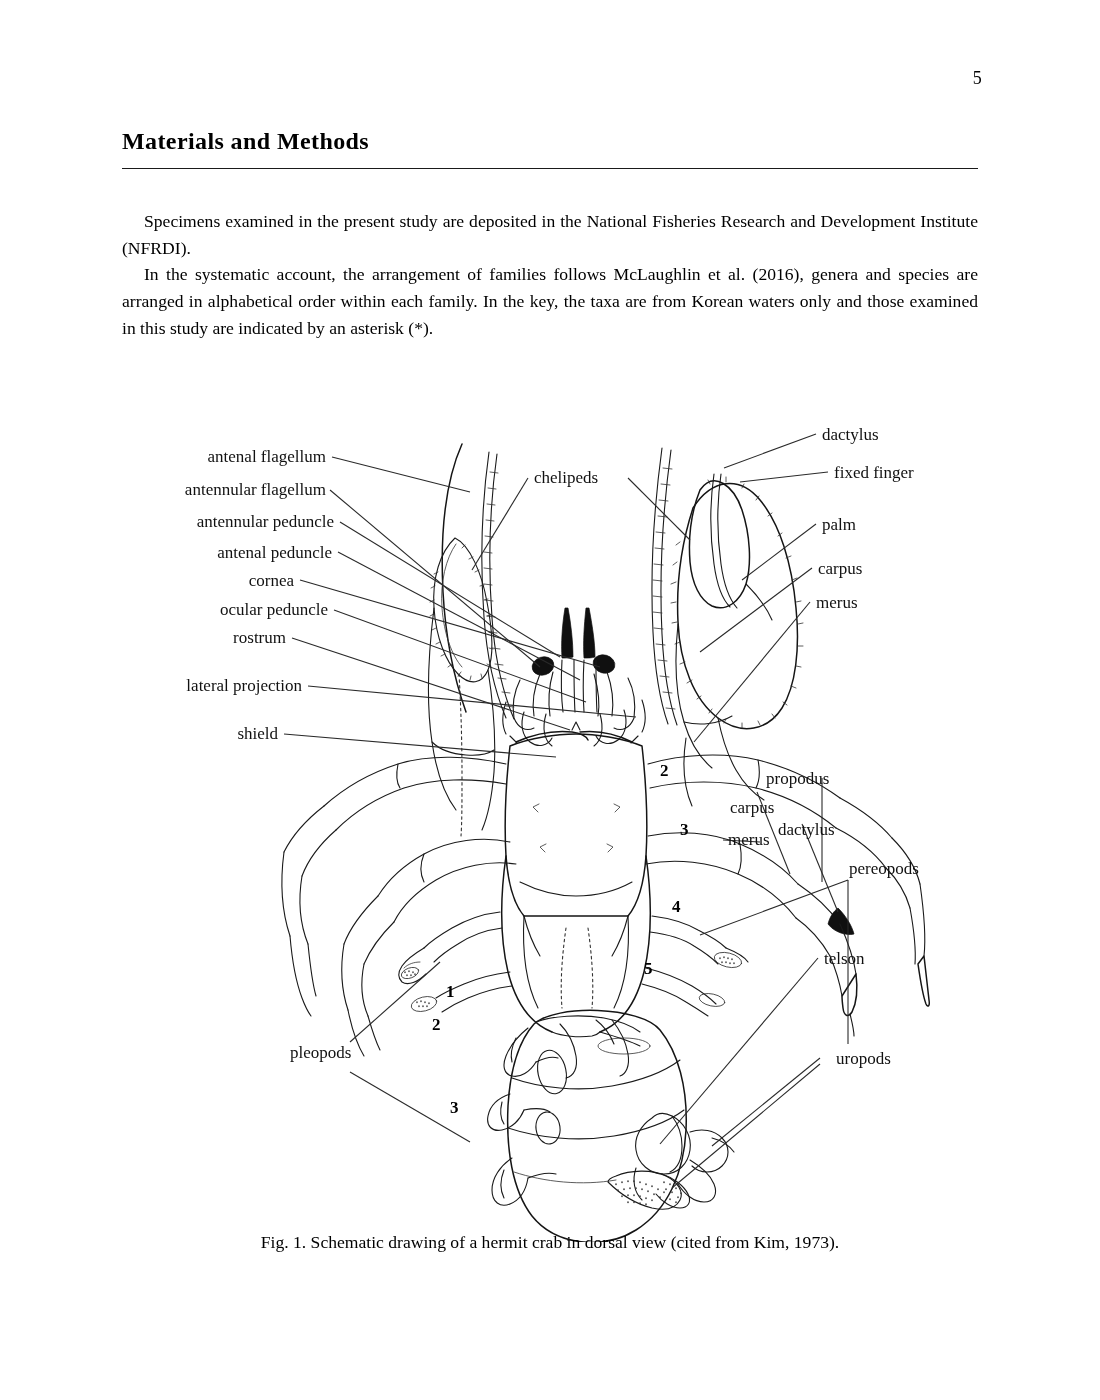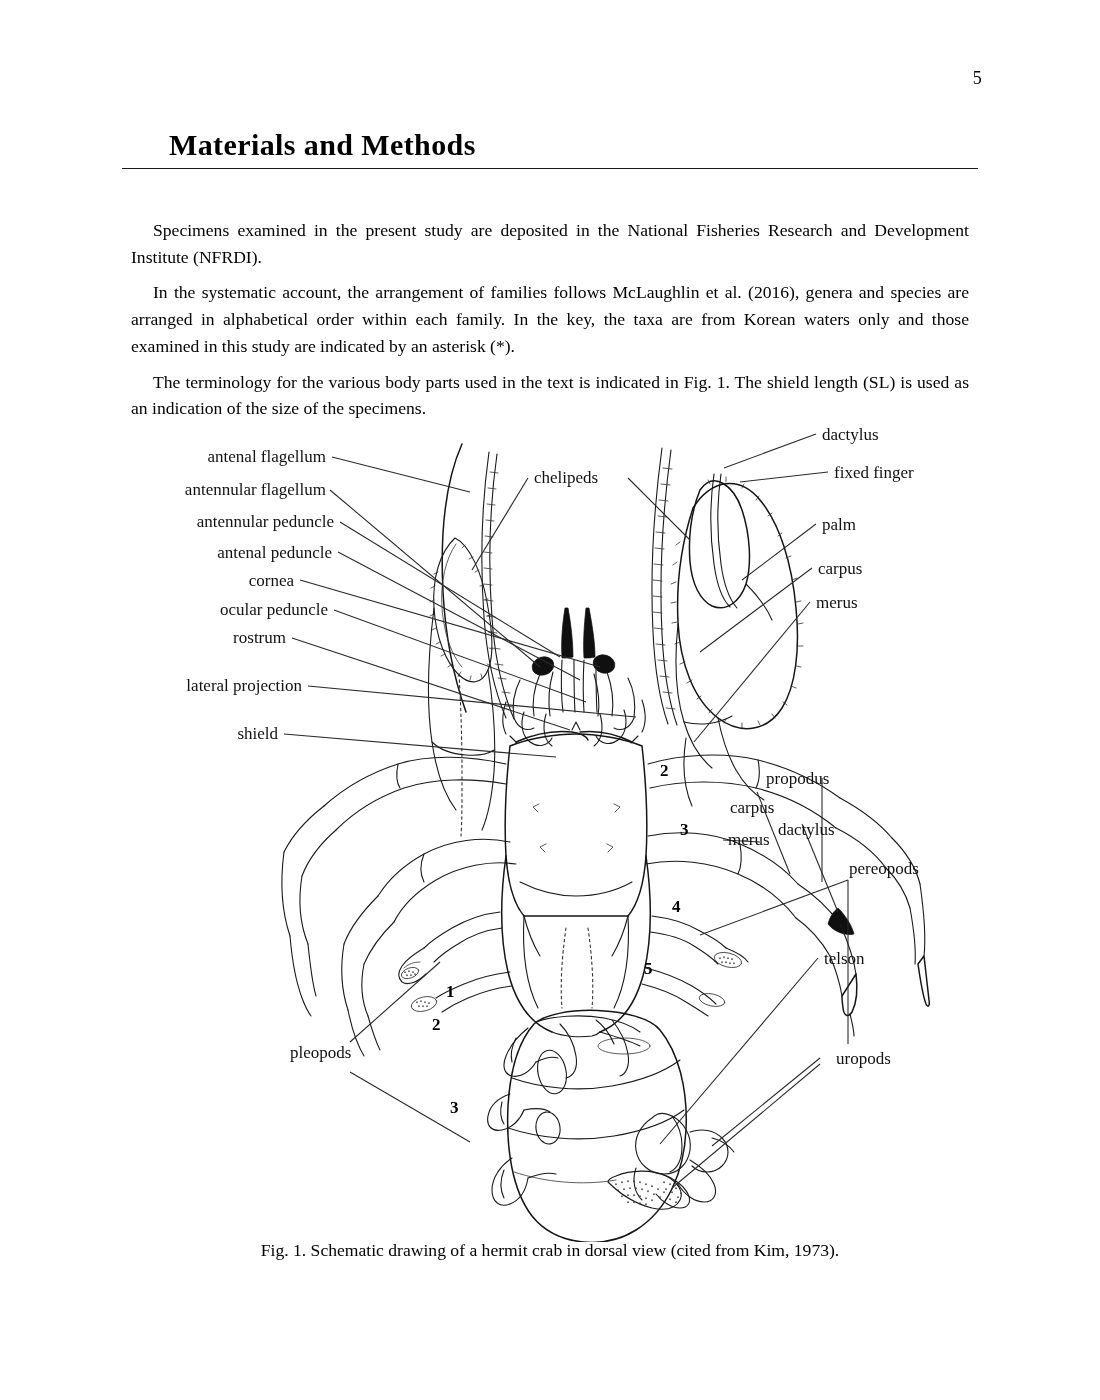--- a/index.html
+++ b/index.html
@@ -25,45 +25,44 @@
     position: absolute;
     top: 68px;
     right: 118px;
     font-size: 18px;
     letter-spacing: 0.2px;
   }
   .section-heading {
     position: absolute;
     left: 122px;
     top: 128px;
-    font-size: 30px;
+    font-size: 24px;
     font-weight: bold;
     letter-spacing: 0.4px;
-    margin-left: 47px;
   }
   .heading-rule {
     position: absolute;
     left: 122px;
     top: 168px;
     width: 856px;
     height: 0;
     border-top: 1.6px solid #1a1a1a;
   }
   .body-text {
     position: absolute;
     left: 122px;
     top: 208px;
     width: 856px;
     font-size: 17.6px;
     line-height: 1.52;
     text-align: justify;
     text-justify: inter-word;
   }
   .body-text p {
-    margin: 9px;
+    margin: 0;
     text-indent: 1.25em;
   }
   .figure-wrap {
     position: absolute;
     left: 0;
     top: 412px;
     width: 1100px;
     height: 830px;
   }
   .figure-wrap svg {
@@ -71,21 +70,20 @@
     width: 1100px;
     height: 830px;
   }
   .fig-caption {
     position: absolute;
     left: 122px;
     top: 1232px;
     width: 856px;
     text-align: center;
     font-size: 17.6px;
-    margin-top: 8px;
   }
   text.lbl {
     font-family: "Liberation Serif", "DejaVu Serif", serif;
     font-size: 17px;
     fill: #111111;
   }
   text.numlbl {
     font-family: "Liberation Serif", "DejaVu Serif", serif;
     font-size: 17px;
     font-weight: bold;
@@ -135,21 +133,20 @@
 <div class="page">
 
   <div class="page-number">5</div>
 
   <div class="section-heading">Materials and Methods</div>
   <div class="heading-rule"></div>
 
   <div class="body-text">
     <p>Specimens examined in the present study are deposited in the National Fisheries Research and Development Institute (NFRDI).</p>
     <p>In the systematic account, the arrangement of families follows McLaughlin et al. (2016), genera and species are arranged in alphabetical order within each family. In the key, the taxa are from Korean waters only and those examined in this study are indicated by an asterisk (*).</p>
-    <p>The terminology for the various body parts used in the text is indicated in Fig. 1. The shield length (SL) is used as an indication of the size of the specimens.</p>
   </div>
 
   <div class="figure-wrap">
     <svg viewBox="0 0 1100 830" xmlns="http://www.w3.org/2000/svg">
 
       <g>
 
         <path class="ink" stroke-width="4.2" d="M462,32 C445,70 440,120 443,180 C446,235 456,272 466,300"></path>
 
         <path class="ink-thin" d="M489,40 C482,90 480,150 484,205 C487,248 495,280 506,306"></path>

